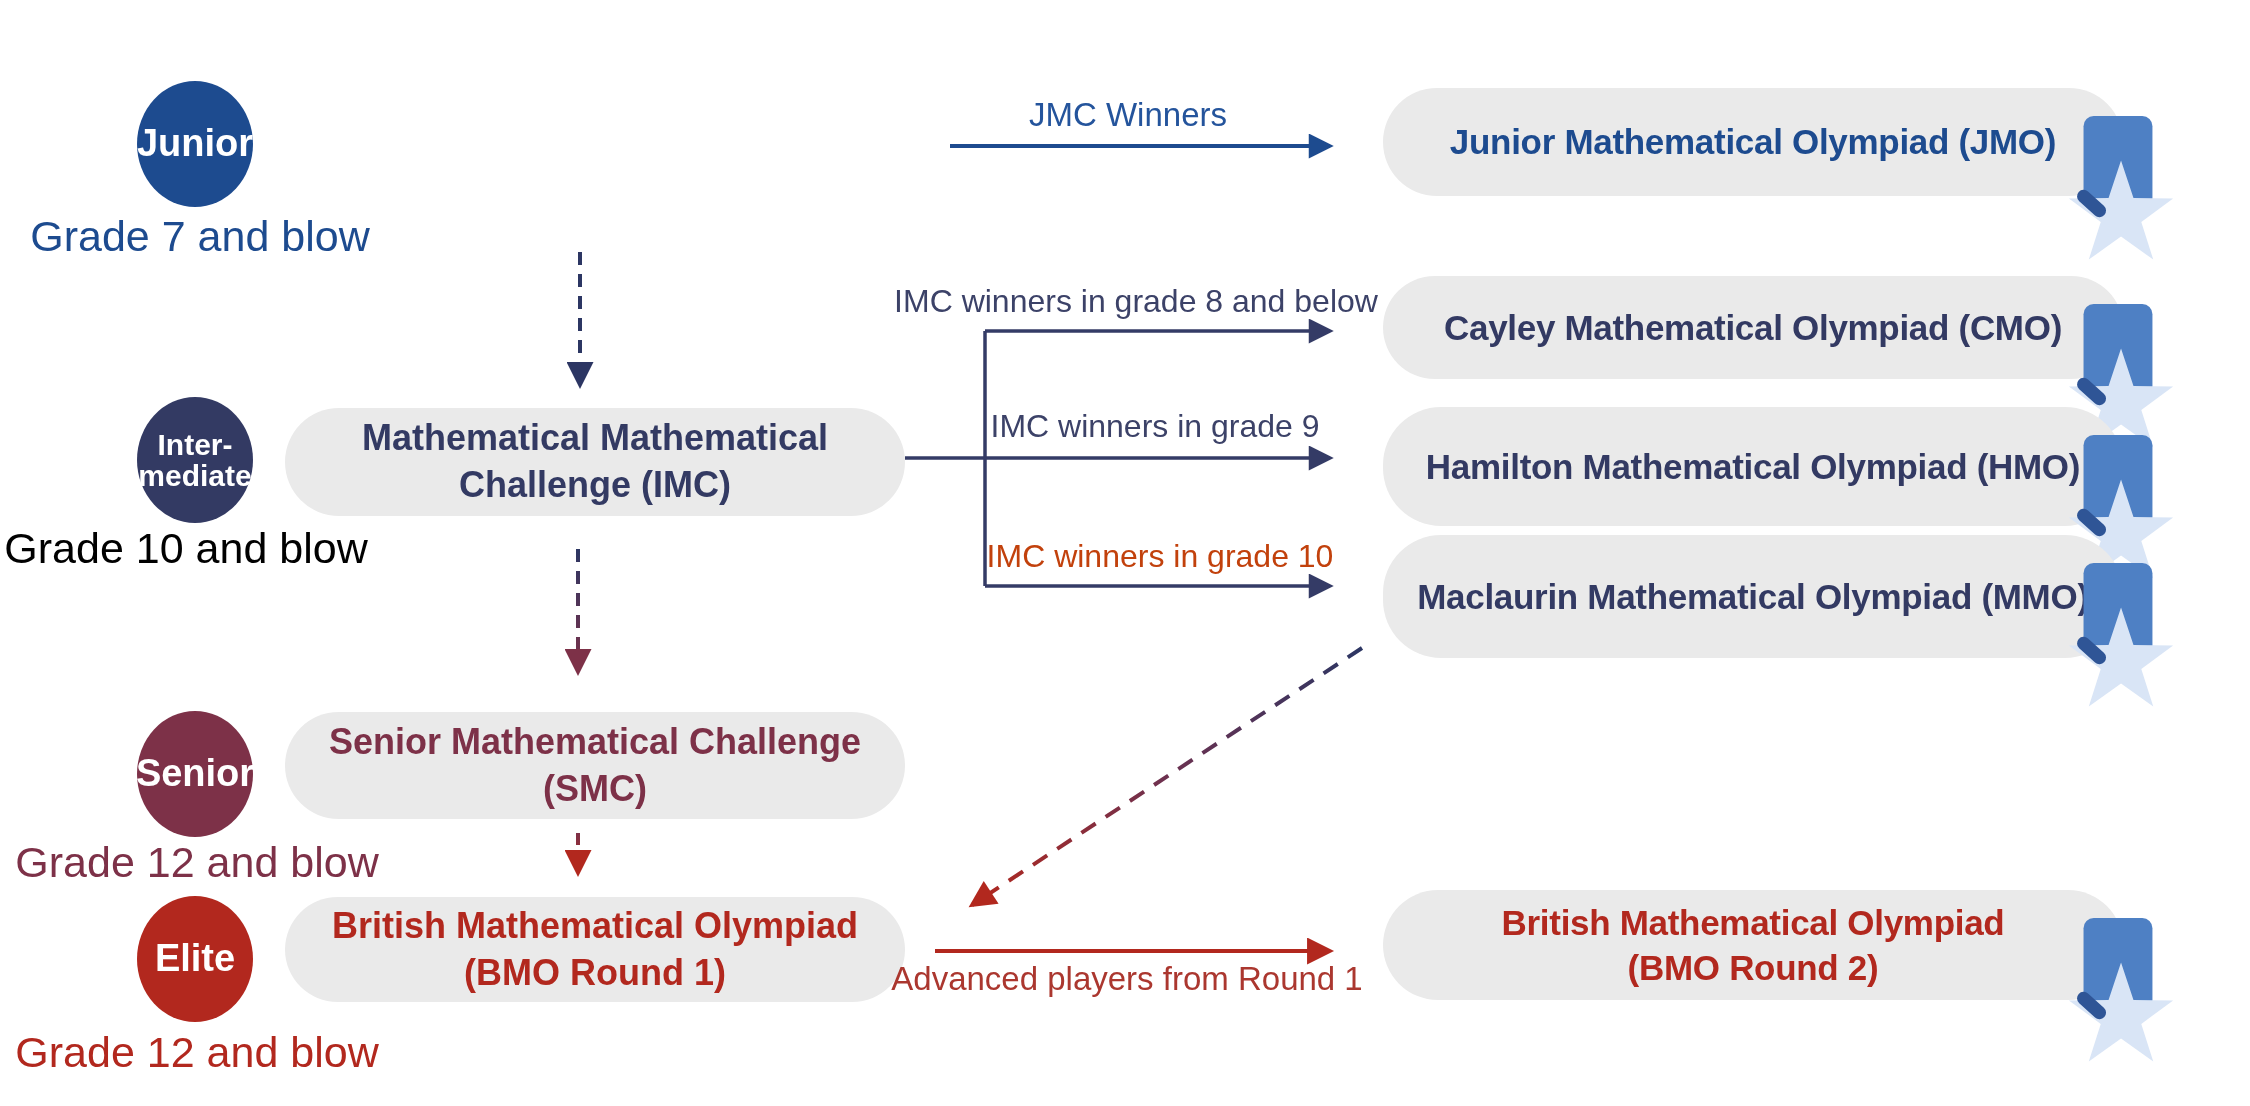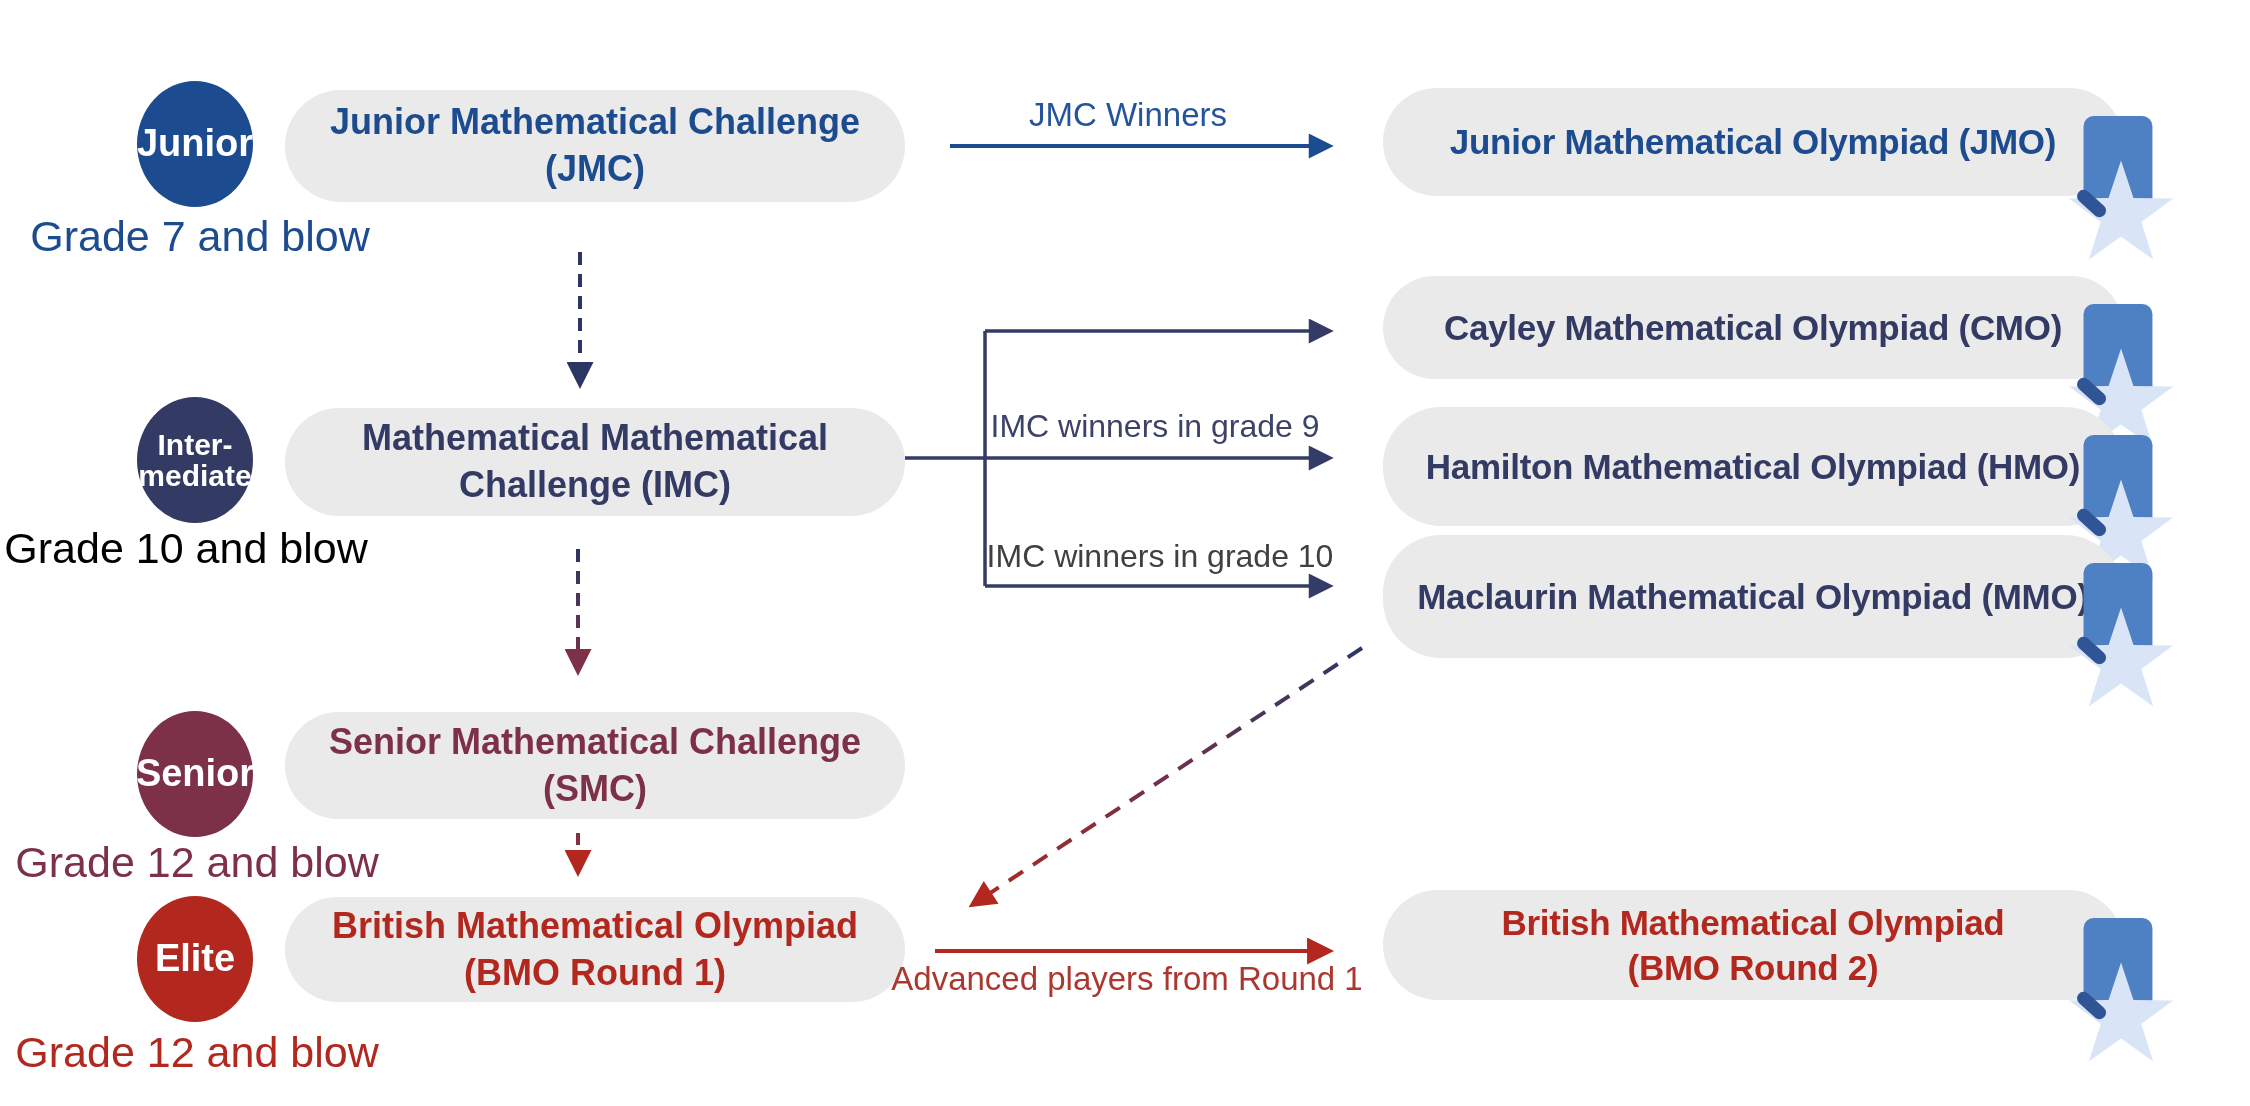--- a/index.html
+++ b/index.html
@@ -57,21 +57,21 @@
 
   
   .award{position:absolute;right:-52px;top:28px;width:112px;height:152px;z-index:5;}
   .award svg{display:block;width:112px;height:152px;}
 
   
   .lbl{position:absolute;white-space:nowrap;transform:translateX(-50%);z-index:3;}
   .lbl-jmcwin{left:1128px;top:96px;font-size:33px;color:#24549c;}
   .lbl-imc8{left:1136px;top:283px;font-size:32px;color:#3c4268;}
   .lbl-imc9{left:1155px;top:408px;font-size:32px;color:#3c4268;}
-  .lbl-imc10{left:1160px;top:538px;font-size:32px;color:#404040;}
+  .lbl-imc10{left:1160px;top:538px;font-size:32px;color:#c2410c;}
   .lbl-adv{left:1127px;top:960px;font-size:33px;color:#ab372f;}
 </style>
 </head>
 <body>
 
 <div class="canvas">
 
   <svg class="overlay" xmlns="http://www.w3.org/2000/svg">
     <defs>
       <marker id="ah-navy" viewBox="0 0 10 10" refX="8.5" refY="5" markerWidth="27" markerHeight="25" orient="auto" markerUnits="userSpaceOnUse">
@@ -134,24 +134,20 @@
   </div>
   <div class="lvl lvl-elite">
     <span>Elite</span>
   </div>
 
   <div class="caption cap-junior">Grade 7 and blow</div>
   <div class="caption cap-intermediate">Grade 10 and blow</div>
   <div class="caption cap-senior">Grade 12 and blow</div>
   <div class="caption cap-elite">Grade 12 and blow</div>
 
-  <div class="box mid box-jmc">
-    <span class="box-text">Junior Mathematical Challenge
-(JMC)</span>
-  </div>
   <div class="box mid box-imc">
     <span class="box-text">Mathematical Mathematical
 Challenge (IMC)</span>
   </div>
   <div class="box mid box-smc">
     <span class="box-text">Senior Mathematical Challenge
 (SMC)</span>
   </div>
   <div class="box mid box-bmo1">
     <span class="box-text">British Mathematical Olympiad
@@ -204,17 +200,18 @@
     <span class="award">
       <svg viewBox="0 0 110 150" xmlns="http://www.w3.org/2000/svg">
         <rect x="20" y="0" width="68" height="96" rx="10" fill="#4e80c4"></rect>
         <path d="M57 44 L69.3 81 L108.4 81.3 L77 104.5 L88.8 141.7 L57 119 L25.2 141.7 L37 104.5 L5.6 81.3 L44.7 81 Z" fill="#d9e5f6"></path>
         <rect x="-14" y="-6" width="34" height="13" rx="6.5" transform="translate(26 84) rotate(42)" fill="#2f5596"></rect>
       </svg>
     </span>
   </div>
 
   <div class="lbl lbl-jmcwin">JMC Winners</div>
+  <div class="lbl lbl-imc8">IMC winners in grade 8 and below</div>
   <div class="lbl lbl-imc9">IMC winners in grade 9</div>
   <div class="lbl lbl-imc10">IMC winners in grade 10</div>
   <div class="lbl lbl-adv">Advanced players from Round 1</div>
 
 </div>
 
 </body></html>

